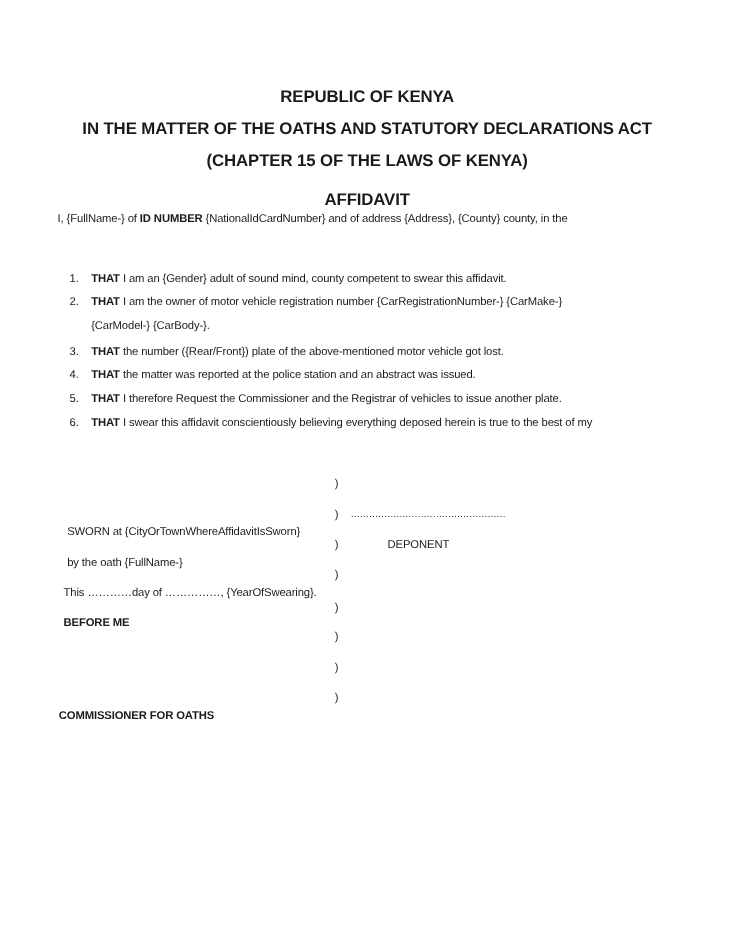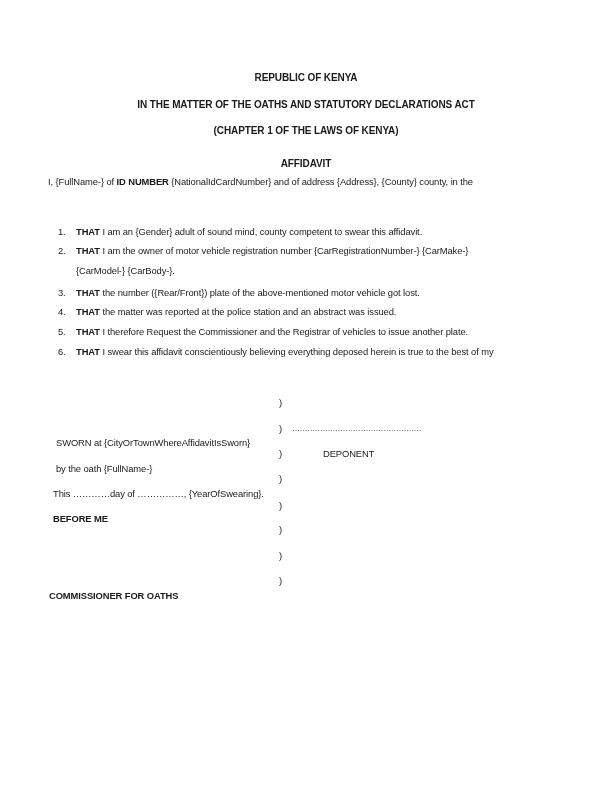--- a/index.html
+++ b/index.html
@@ -16,21 +16,21 @@
       color: #1a1a1a;
       font-size: 9.4px;
       letter-spacing: -0.1px;
     }
     .center-line {
       position: absolute;
       left: 0;
       width: 612px;
       text-align: center;
       font-weight: bold;
-      font-size: 10px;
+      font-size: 14px;
     }
     .para {
       position: absolute;
       left: 48px;
       width: 500px;
       line-height: 19.5px;
     }
     .item {
       position: absolute;
       left: 58px;
@@ -68,21 +68,21 @@
     .deponent {
       position: absolute;
       left: 323px;
     }
   </style>
 </head>
 <body>
 
 <div class="center-line" style="top:72px;">REPUBLIC OF KENYA</div>
 <div class="center-line" style="top:99px;">IN THE MATTER OF THE OATHS AND STATUTORY DECLARATIONS ACT</div>
-<div class="center-line" style="top:125px;">(CHAPTER 1 OF THE LAWS OF KENYA)</div>
+<div class="center-line" style="top:125px;">(CHAPTER 15 OF THE LAWS OF KENYA)</div>
 <div class="center-line" style="top:134px;margin-top:24px;">AFFIDAVIT</div>
 
 <div class="para" style="top:172px;">
   <div><span>I, {FullName-} of </span><b>ID NUMBER</b><span> {NationalIdCardNumber} and of address {Address}, {County} county, in the</span></div>
 </div>
 
 <div class="item" style="top:222px;">
   <span class="num">1.</span>
   <span class="text"><b>THAT</b><span> I am an {Gender} adult of sound mind, county competent to swear this affidavit.</span></span>
 </div>

